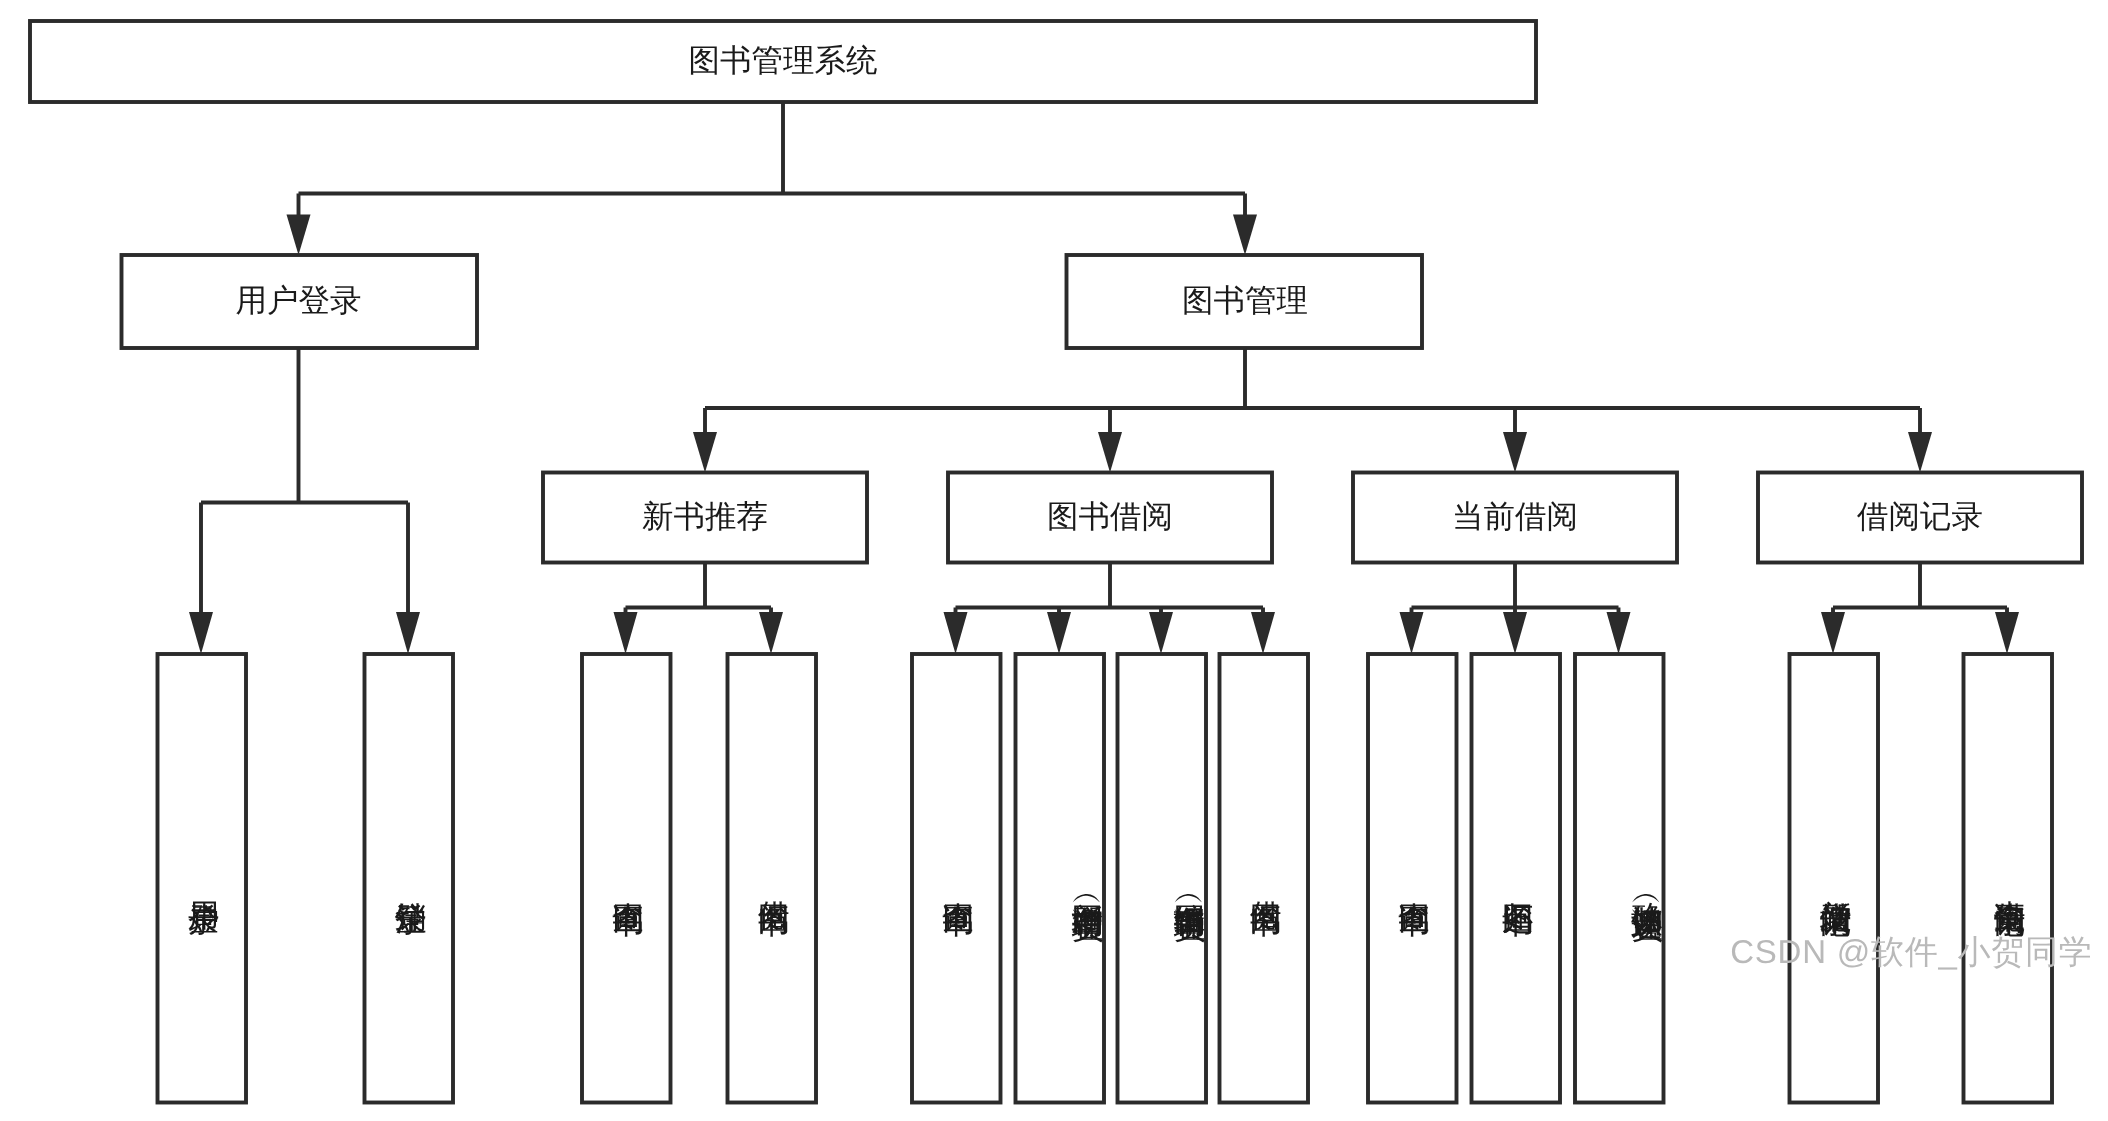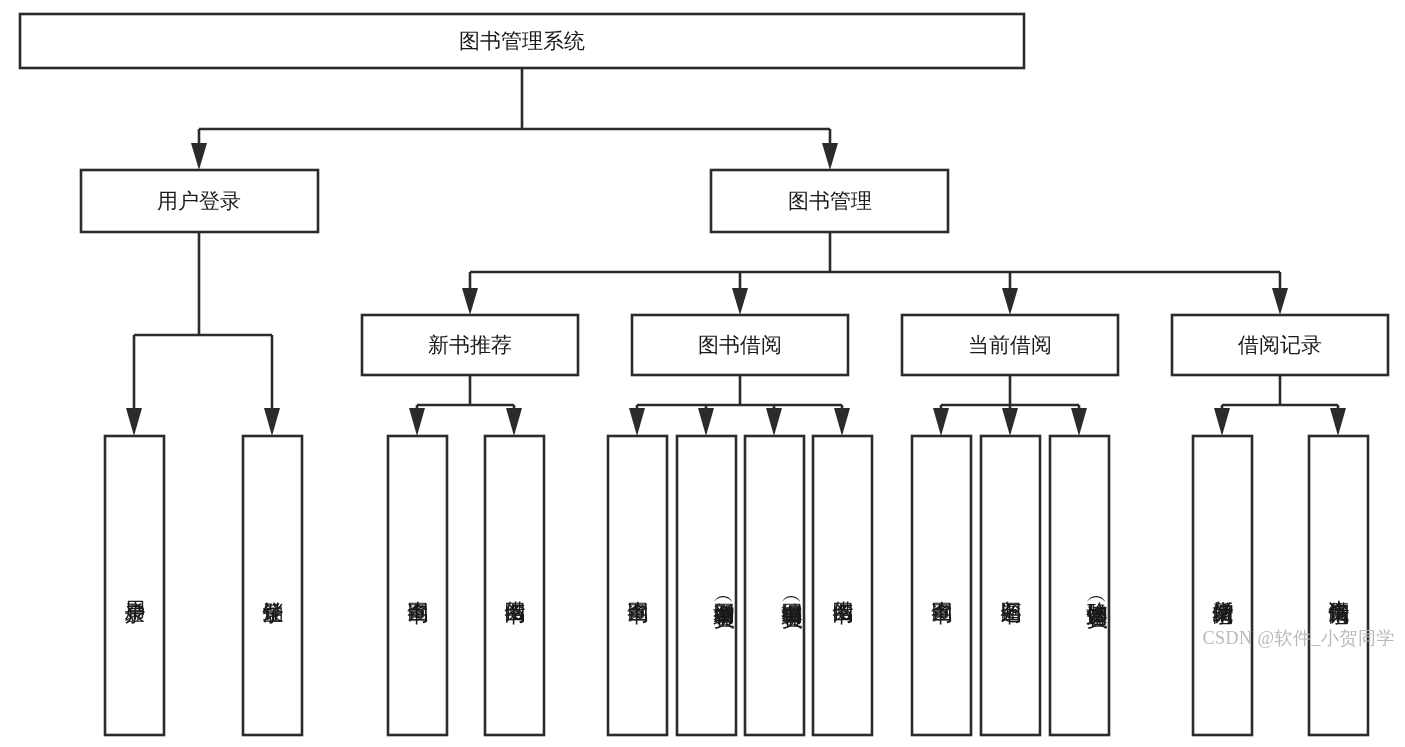--- a/index.html
+++ b/index.html
@@ -62,22 +62,22 @@
     line-height: 1.18;
     color: #1a1a1a;
     letter-spacing: 1px;
     white-space: nowrap;
     pointer-events: none;
   }
   .watermark {
     position: absolute;
     right: 10px;
     bottom: 6px;
-    font-family: Liberation Serif, serif;
-    font-size: 18px;
+    font-family: Liberation Sans, sans-serif;
+    font-size: 22px;
     color: #b9b9b9;
     letter-spacing: 0.5px;
     user-select: none;
   }
 </style>
 </head>
 <body>
 
 <div id="diagram-root">
 

